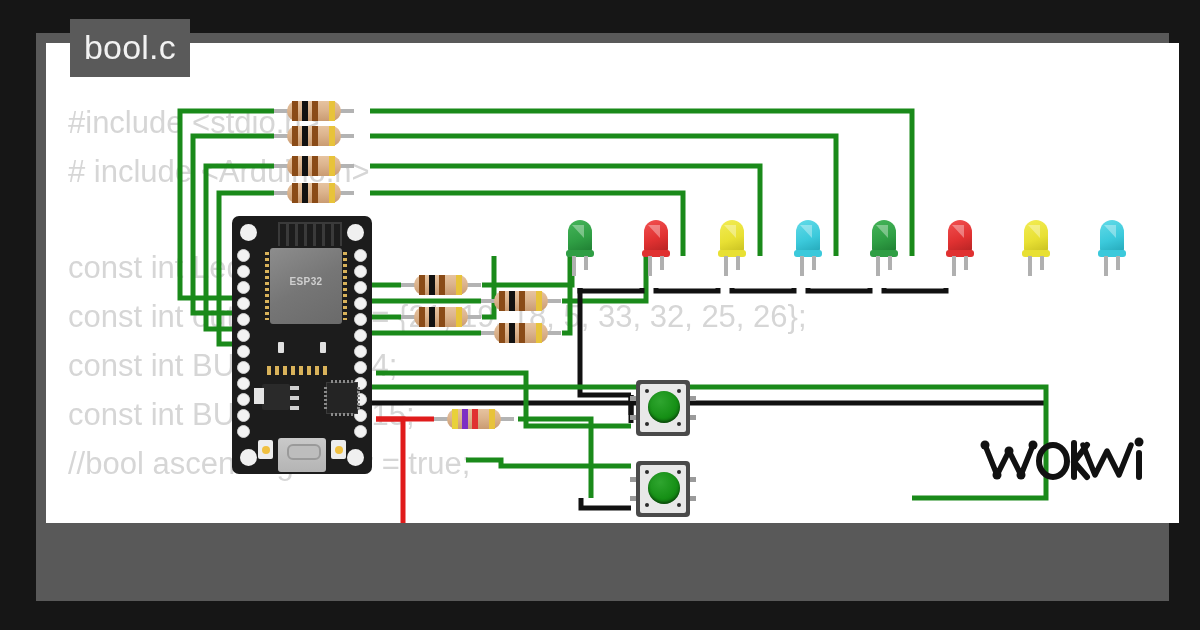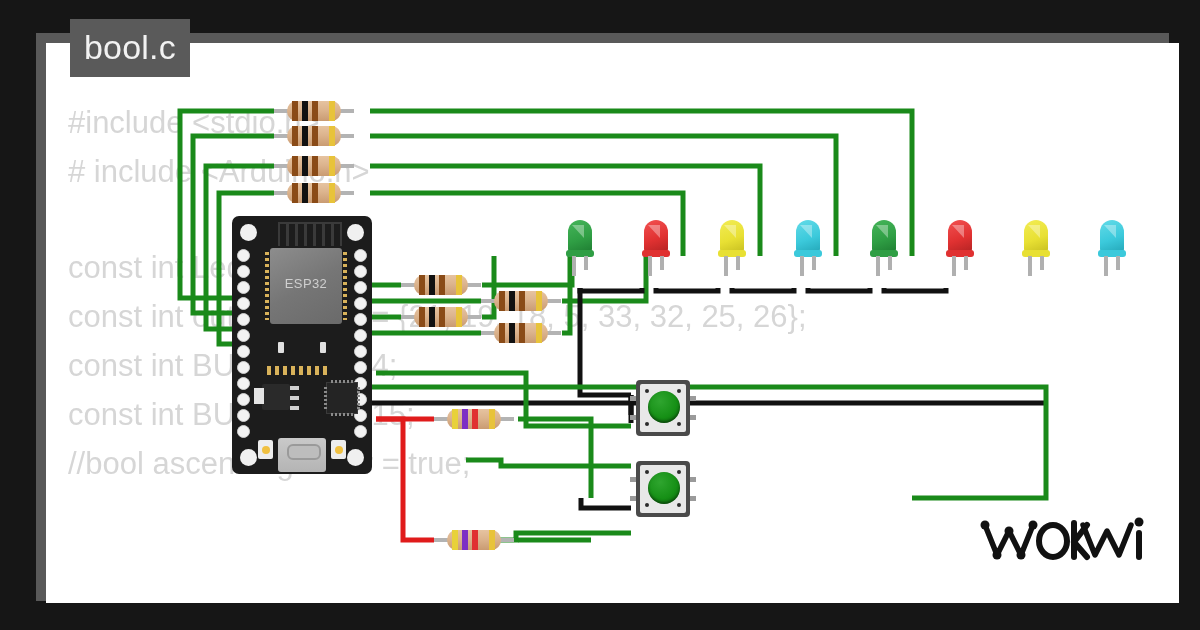--- a/index.html
+++ b/index.html
@@ -10,21 +10,21 @@
     position:relative;
   }
   #stage{position:absolute;left:0;top:0;width:1200px;height:630px;}
 
   
   .shadow-layer{
     position:absolute;left:36px;top:33px;width:1133px;height:568px;
     background:#595959;
   }
   .canvas{
-    position:absolute;left:46px;top:43px;width:1133px;height:560px;
+    position:absolute;left:46px;top:43px;width:1133px;height:480px;
     background:#ffffff;overflow:hidden;
   }
 
   
   .file-badge{
     position:absolute;left:70px;top:19px;
     background:#5a5a5a;color:#f2f2f2;
     font-size:34px;line-height:1;
     padding:11px 14px 13px 14px;
     letter-spacing:.2px;
@@ -109,21 +109,21 @@
     border:2px solid #3a3a3a;border-bottom:none;
     background:repeating-linear-gradient(90deg,#1c1c1c 0 6px,#3a3a3a 6px 9px);
   }
   .esp .shield{
     position:absolute;left:38px;top:32px;width:72px;height:76px;
     background:linear-gradient(150deg,#8d8d8d 0%,#767676 50%,#6a6a6a 100%);
     border-radius:3px;
   }
   .esp .shield .txt{
     position:absolute;left:0;right:0;top:28px;text-align:center;
-    color:#cfcfcf;font-size:13px;letter-spacing:.4px;
+    color:#cfcfcf;font-size:10px;letter-spacing:.4px;font-weight:bold;
   }
   .esp .goldcol{position:absolute;background:repeating-linear-gradient(180deg,#d8b25a 0 3px,transparent 3px 6px);}
   .esp .pad{position:absolute;width:11px;height:11px;border-radius:50%;background:#f2f2f2;border:1px solid #cfcfcf;}
   .esp .reg{position:absolute;left:30px;top:168px;width:28px;height:26px;background:#2a2a2a;border-radius:2px;}
   .esp .regtab{position:absolute;left:22px;top:172px;width:10px;height:16px;background:#e4e4e4;}
   .esp .regleg{position:absolute;left:58px;width:9px;height:4px;background:#cfcfcf;}
   .esp .chip{position:absolute;left:94px;top:166px;width:30px;height:30px;background:#242424;border:1px solid #3a3a3a;}
   .esp .chipv{position:absolute;background:repeating-linear-gradient(180deg,#8a8a8a 0 2px,transparent 2px 4px);}
   .esp .btnsm{position:absolute;width:15px;height:19px;background:#ededed;border-radius:2px;}
   .esp .btnsm em{position:absolute;left:4px;top:6px;width:8px;height:8px;border-radius:50%;background:#f0c040;}

